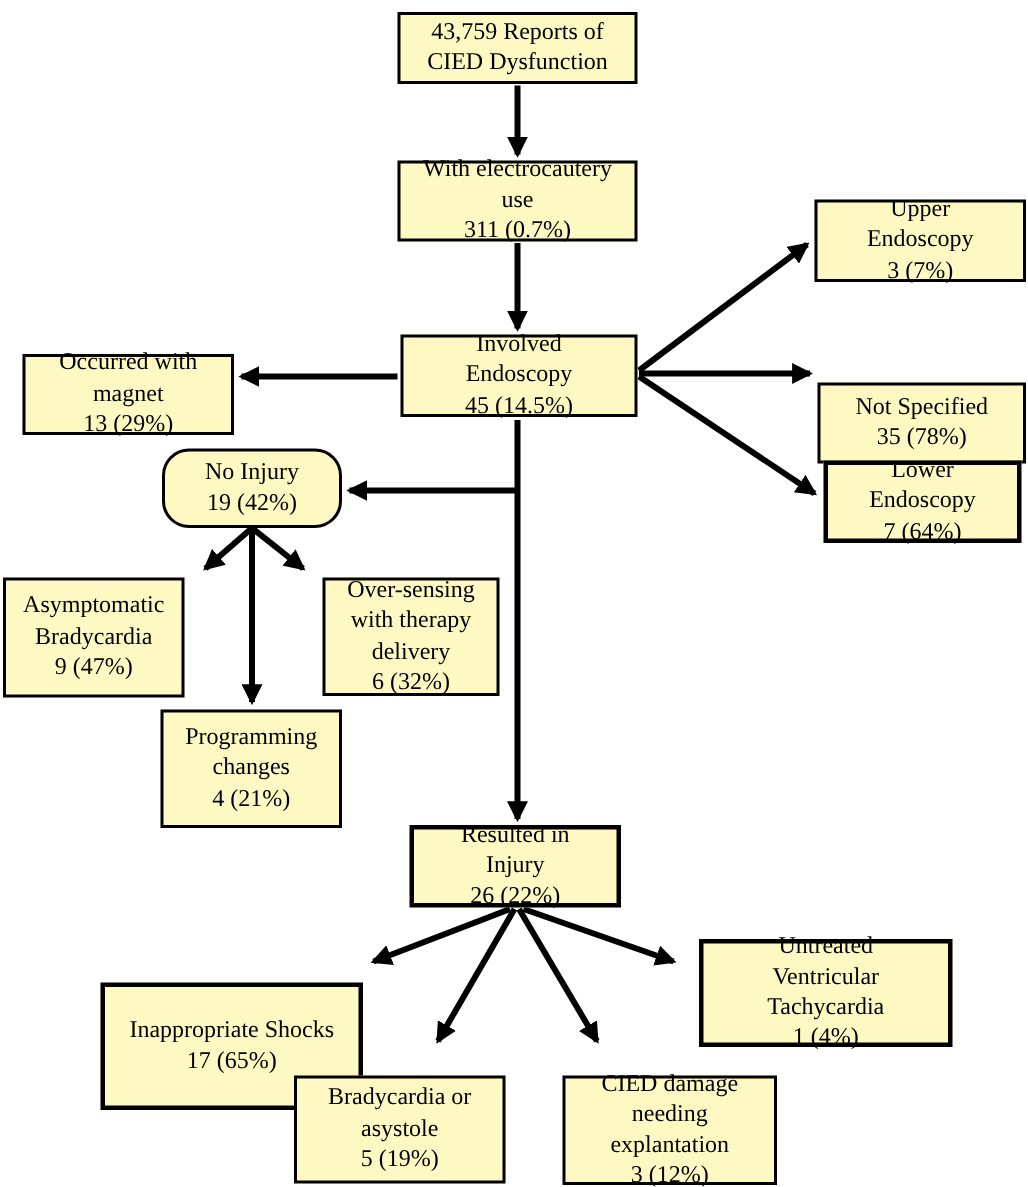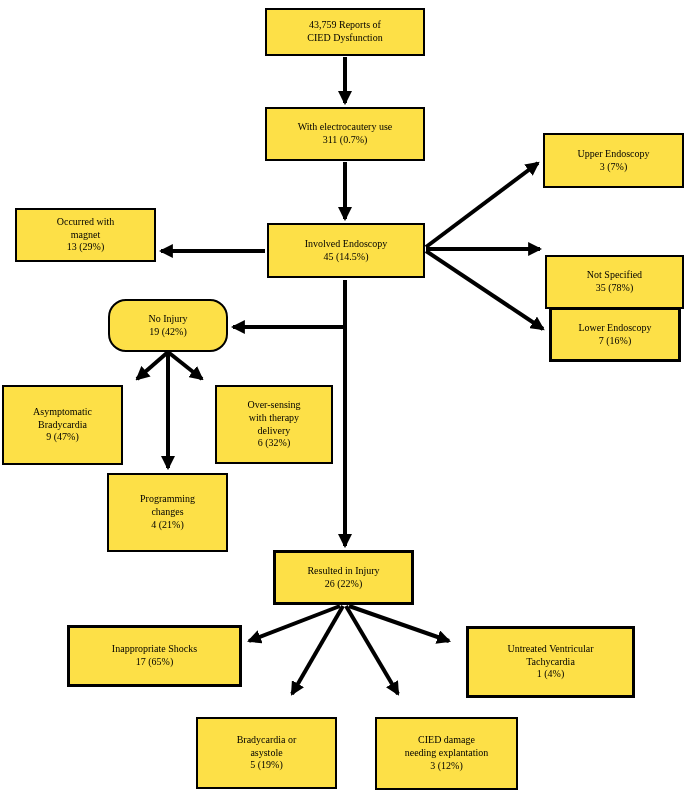--- a/index.html
+++ b/index.html
@@ -14,28 +14,28 @@
   #arrows {
     position: absolute;
     left: 0; top: 0;
     width: 685px; height: 791px;
   }
   #arrows line { stroke: #000000; stroke-width: 4; }
   .node {
     position: absolute;
     box-sizing: border-box;
     border: 2px solid #000000;
-    background: #fde047;
+    background: #fef9c3;
     color: #000000;
     display: flex;
     align-items: center;
     justify-content: center;
     text-align: center;
     white-space: pre-line;
-    font-size: 10px;
+    font-size: 16px;
     line-height: 1.28;
     padding: 1px 14px;
   }
   .node.b3 { border-width: 3px; }
 </style>
 </head>
 <body>
 
 <div id="figure">
 
@@ -66,39 +66,39 @@
 CIED Dysfunction</div>
   <div class="node" style="left:265px; top:107px; width:160px; height:54px;">With electrocautery use
 311 (0.7%)</div>
   <div class="node" style="left:267px; top:223px; width:158px; height:55px;">Involved Endoscopy
 45 (14.5%)</div>
   <div class="node" style="left:543px; top:133px; width:141px; height:55px;">Upper Endoscopy
 3 (7%)</div>
   <div class="node" style="left:545px; top:223px; width:139px; height:54px;margin-top:32px;">Not Specified
 35 (78%)</div>
   <div class="node b3" style="left:549px; top:307px; width:132px; height:55px;">Lower Endoscopy
-7 (16%)</div>
-  <div class="node" style="left:15px;  top:208px; width:141px; height:54px;">Occurred with
+7 (64%)</div>
+  <div class="node" style="left:15px;  top:236px; width:141px; height:54px;">Occurred with
 magnet
 13 (29%)</div>
   <div class="node" style="left:108px; top:299px; width:120px; height:53px;border-radius:18px;">No Injury
 19 (42%)</div>
   <div class="node" style="left:2px;   top:385px; width:121px; height:80px;">Asymptomatic
 Bradycardia
 9 (47%)</div>
   <div class="node" style="left:215px; top:385px; width:118px; height:79px;">Over-sensing
 with therapy
 delivery
 6 (32%)</div>
   <div class="node" style="left:107px; top:473px; width:121px; height:79px;">Programming
 changes
 4 (21%)</div>
   <div class="node b3" style="left:273px; top:550px; width:141px; height:55px;">Resulted in Injury
 26 (22%)</div>
-  <div class="node b3" style="left:67px;  top:625px; width:175px; height:62px;">Inappropriate Shocks
+  <div class="node b3" style="left:67px;  top:655px; width:175px; height:85px;">Inappropriate Shocks
 17 (65%)</div>
   <div class="node" style="left:196px; top:717px; width:141px; height:72px;">Bradycardia or
 asystole
 5 (19%)</div>
   <div class="node" style="left:375px; top:717px; width:143px; height:73px;">CIED damage
 needing explantation
 3 (12%)</div>
   <div class="node b3" style="left:466px; top:626px; width:169px; height:72px;">Untreated Ventricular
 Tachycardia
 1 (4%)</div>

